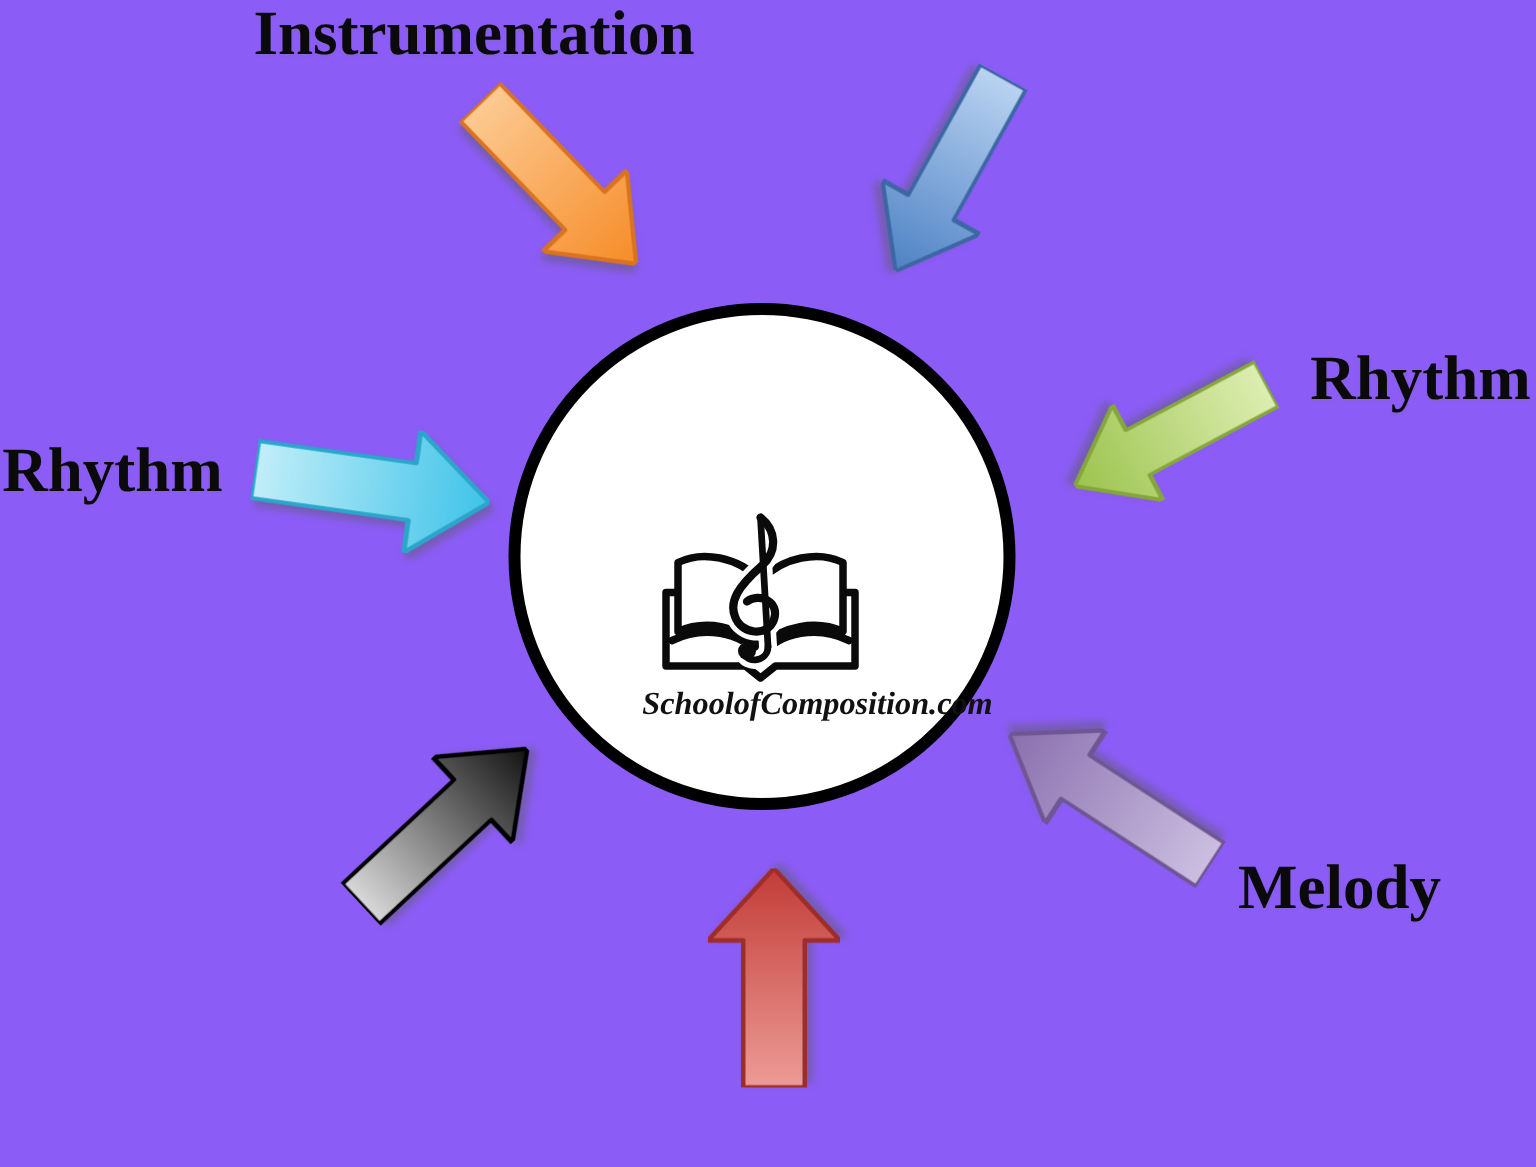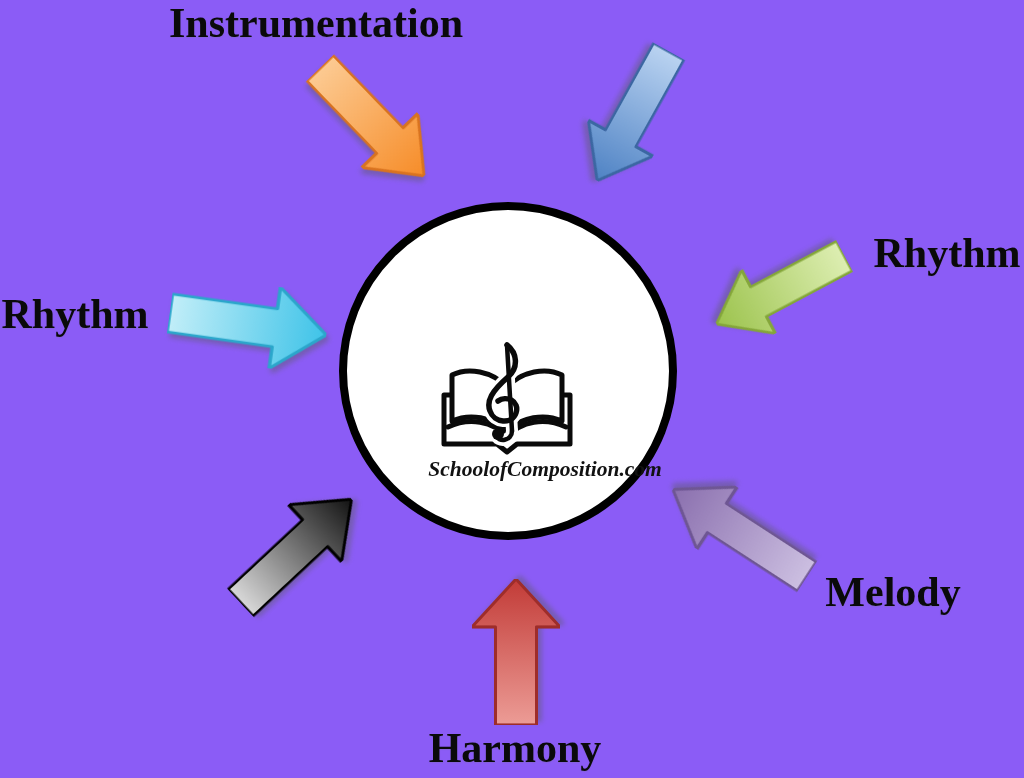--- a/index.html
+++ b/index.html
@@ -33,21 +33,20 @@
   }
 </style>
 </head>
 <body>
 
 <div id="canvas">
 
   <div class="concept-label" style="left:316px;top:1px;">Instrumentation</div>
   <div class="concept-label" style="left:893px;top:570px;">Melody</div>
   <div class="concept-label" style="left:947px;top:231px;">Rhythm</div>
-  <div class="concept-label" style="left:515px;top:726px;">Harmony</div>
   <div class="concept-label" style="left:75px;top:292px;">Rhythm</div>
 
   <svg class="arrow" style="left:297px;top:83px;width:150px;height:78px;transform:rotate(46deg);" viewBox="0 0 140 90" preserveAspectRatio="none">
     <defs>
         <linearGradient id="g-instrumentation" x1="0" y1="0" x2="140" y2="0" gradientUnits="userSpaceOnUse">
       <stop offset="0" stop-color="#FCCA92"></stop>
           <stop offset="1" stop-color="#F68C28"></stop>
         </linearGradient>
       </defs>
     <polygon points="0,24 94,24 94,0 140,45 94,90 94,66 0,66" fill="url(#g-instrumentation)" stroke-width="3" stroke-linejoin="round" stroke="#D9731F"></polygon>

